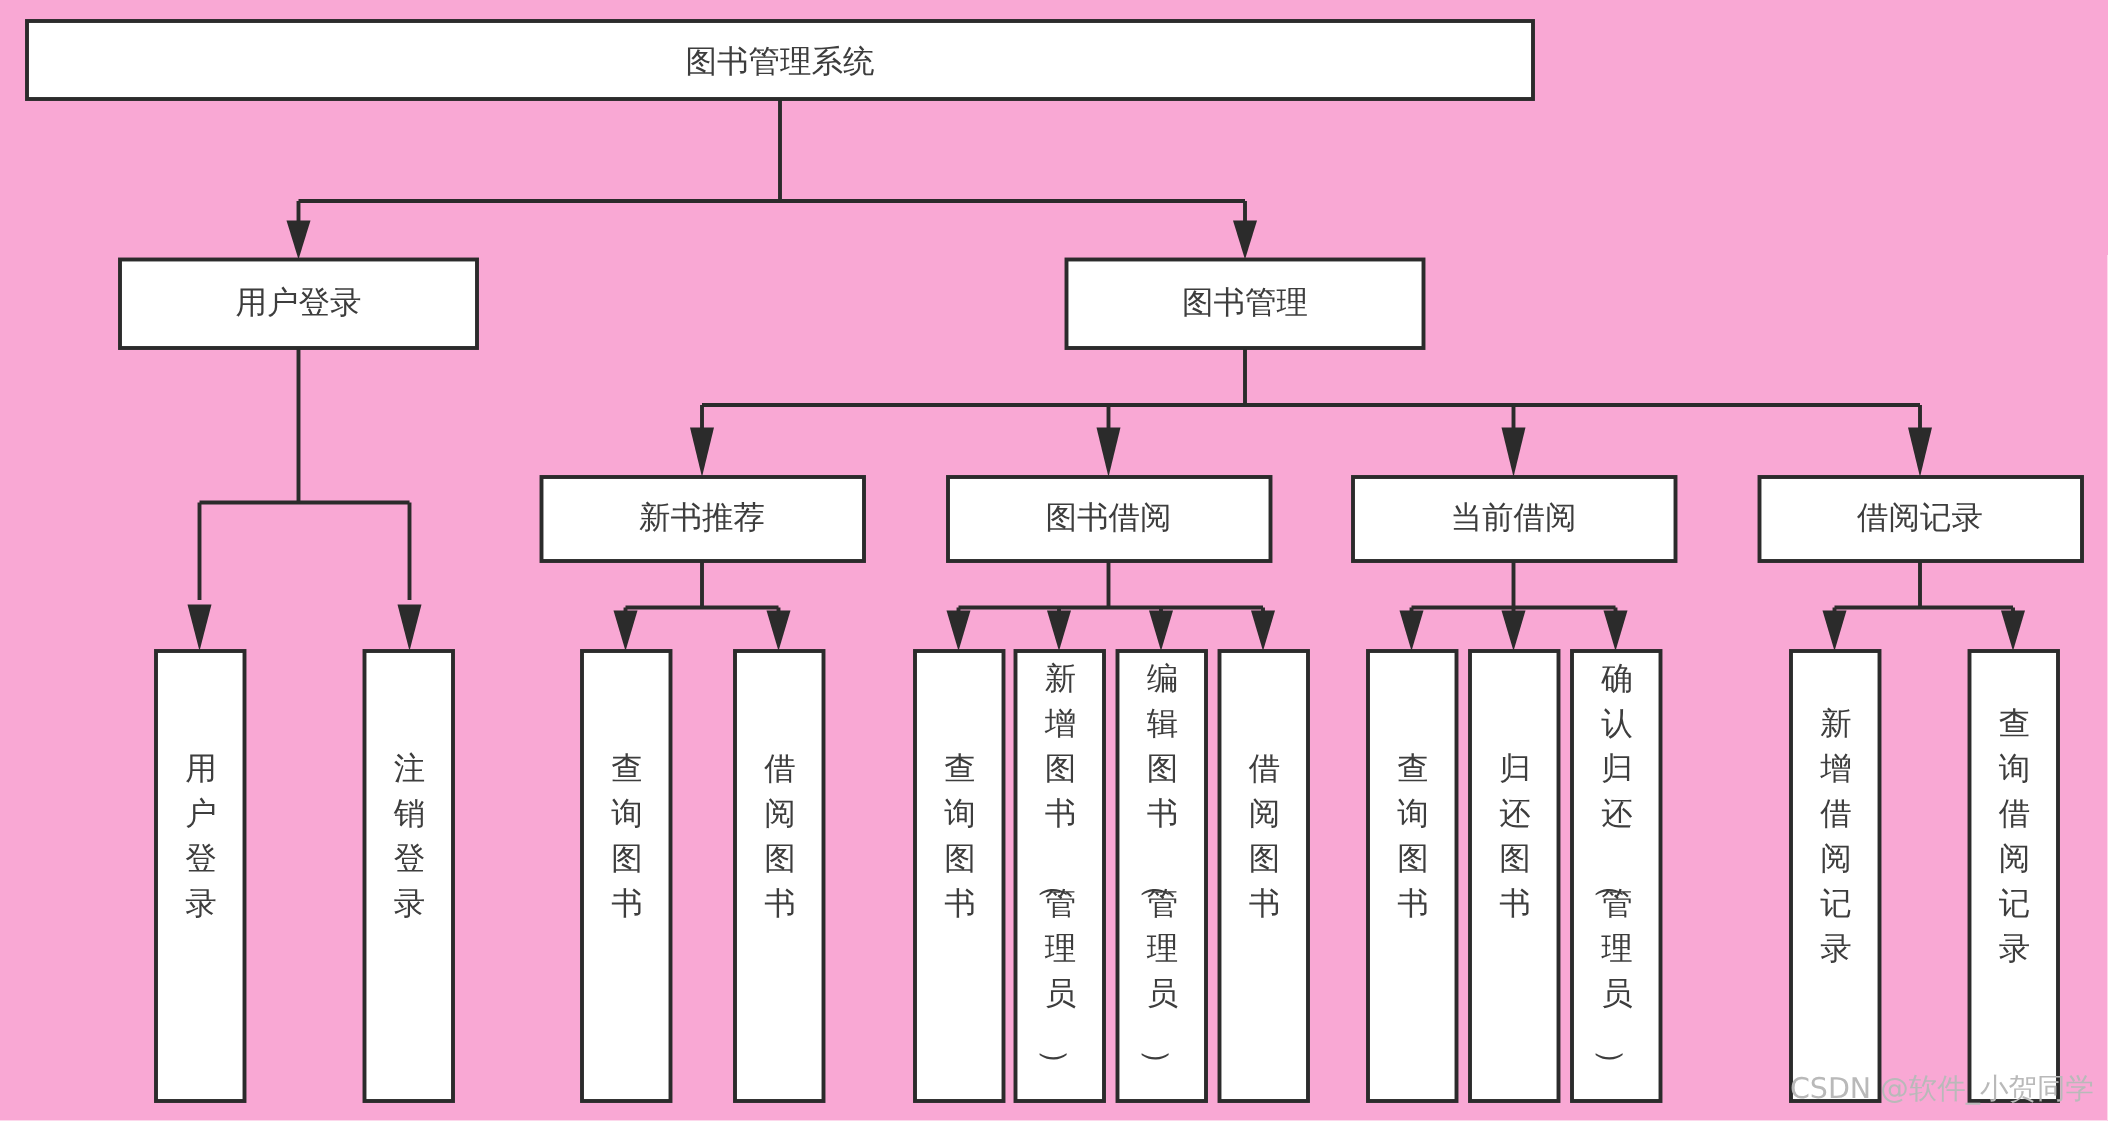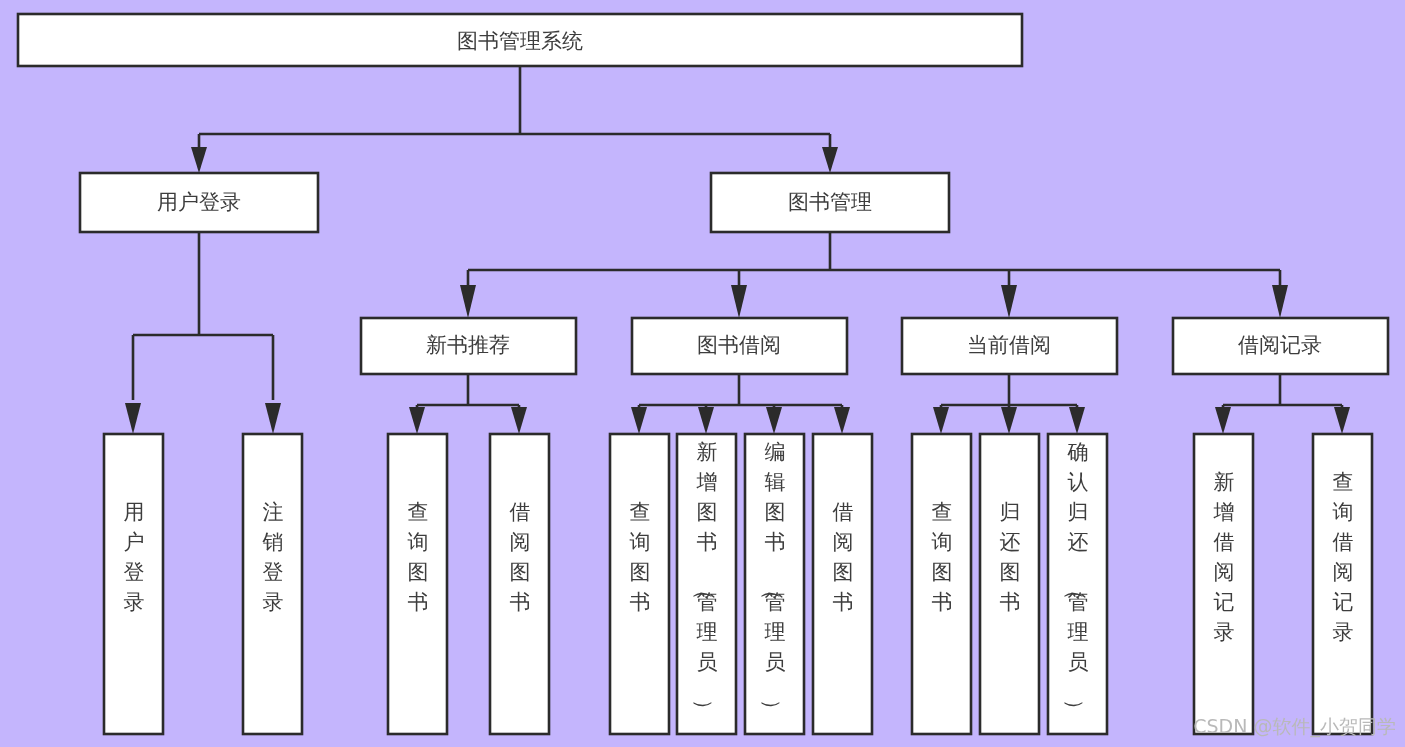--- a/index.html
+++ b/index.html
@@ -11,21 +11,21 @@
   body {
     width: 1405px;
     height: 747px;
     font-family: "DejaVu Sans", "Liberation Sans", sans-serif;
     overflow: hidden;
   }
   #diagram-root {
     position: relative;
     width: 1405px;
     height: 747px;
-    background: #c4b5fd;
+    background: #f9a8d4;
   }
   svg.diagram-canvas {
     position: absolute;
     left: 0;
     top: 0;
     width: 1405px;
     height: 747px;
     display: block;
   }
   .node-rect {

